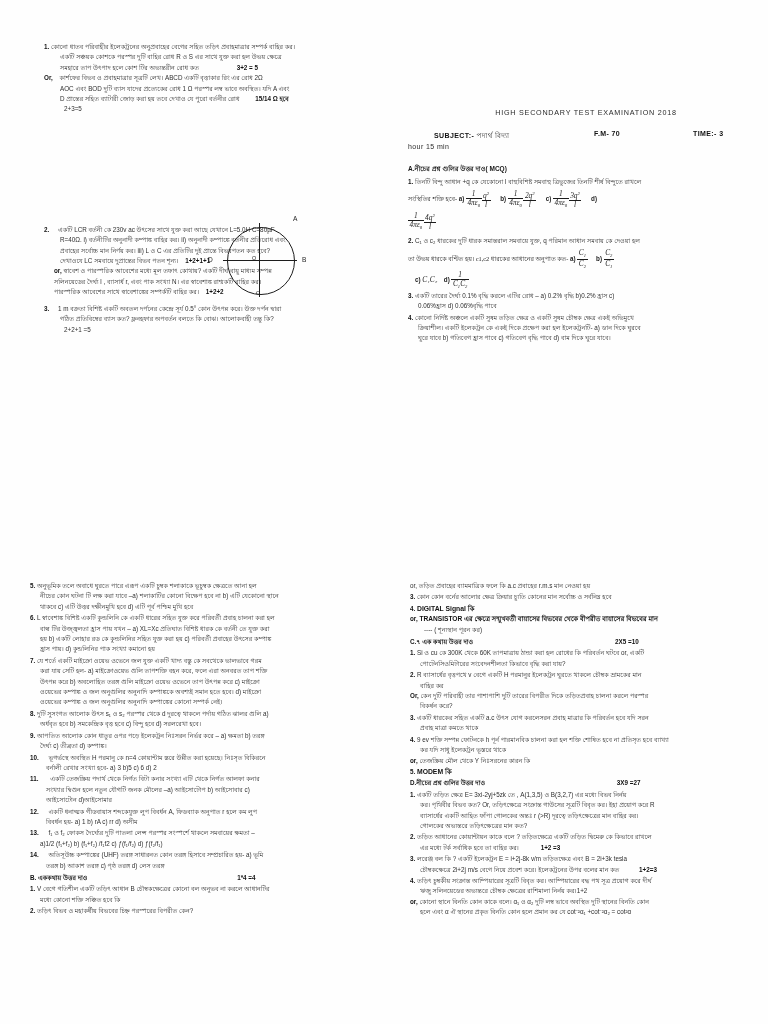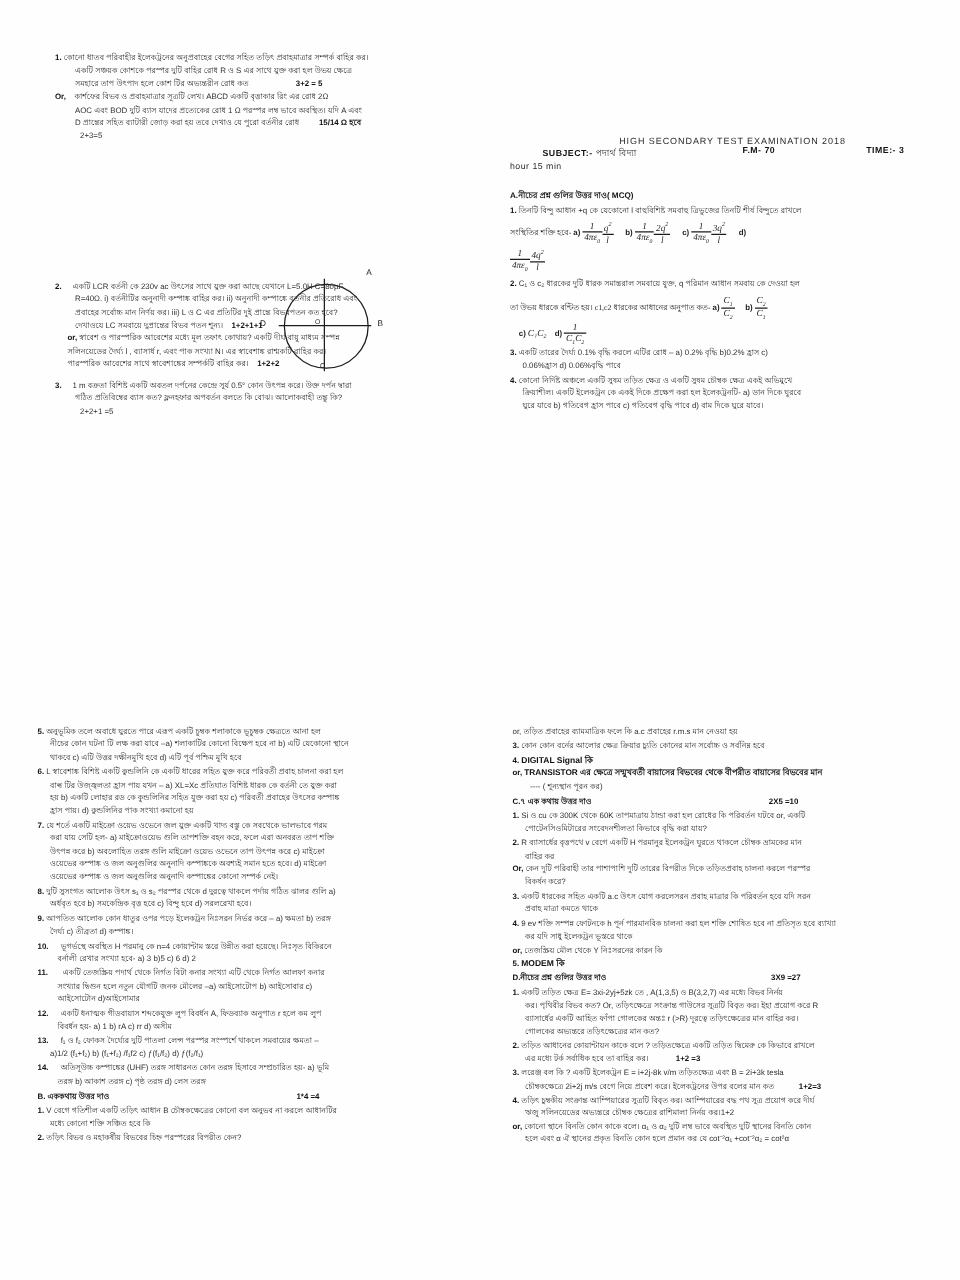--- a/index.html
+++ b/index.html
@@ -52,20 +52,21 @@
     letter-spacing: 0.75px;
     color: #2a2a2a;
     margin-bottom: 12px;
     white-space: nowrap;
   }
   .examtitle {
     text-align: center;
     font-size: 7.2px;
     letter-spacing: 0.75px;
     color: #2a2a2a;
+    margin-bottom: 13px;
     white-space: nowrap;
   }
   .subjline {
     font-size: 7px;
     letter-spacing: 0.4px;
     color: #2a2a2a;
     margin-bottom: 2px;
     position: relative;
     height: 11px;
   }

